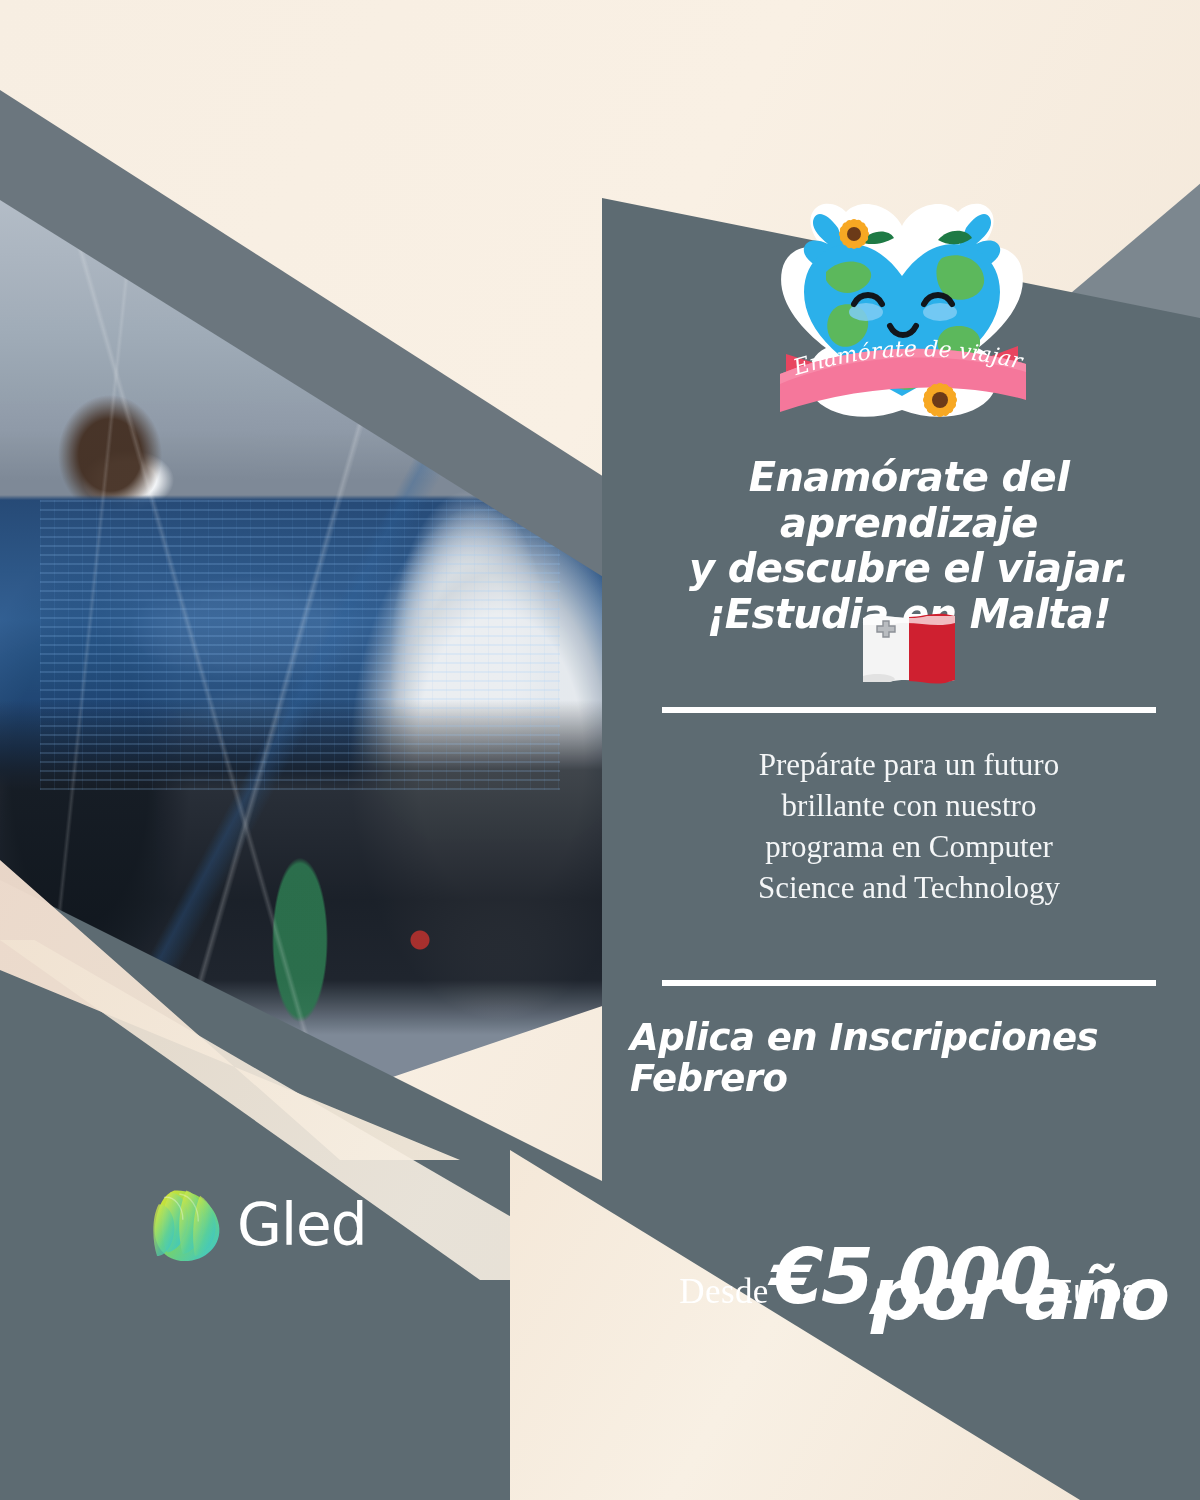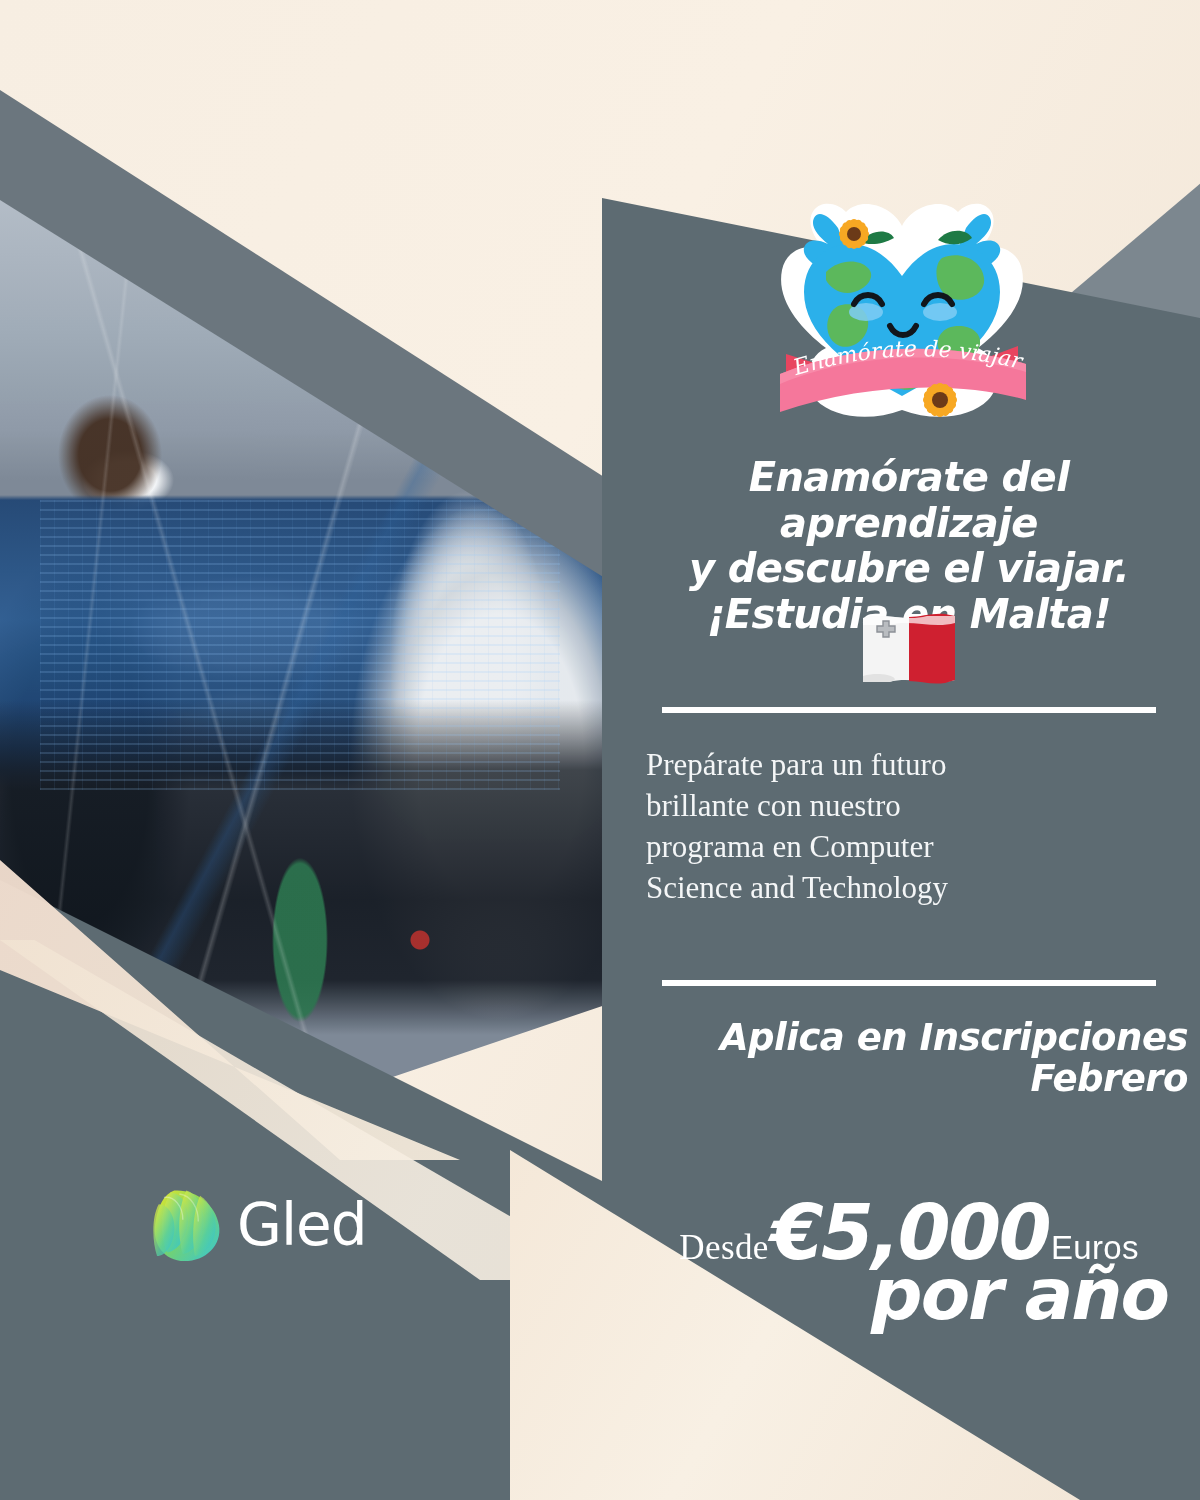--- a/index.html
+++ b/index.html
@@ -157,33 +157,33 @@
   }
   .rule {
     position:absolute; left:52px; width:494px; height:6px;
     background:#ffffff;
   }
   .rule-top { top:707px; }
   .rule-bottom { top:980px; }
 
   .body-serif {
     position:absolute; left:36px; top:745px; width:526px;
-    text-align:left; color:#f4f6f7;
+    text-align:center; color:#f4f6f7;
     font-family:"Liberation Serif", serif;
     font-size:31px; line-height:1.32;
   }
   .cta {
     position:absolute; left:20px; top:1018px; width:558px;
-    text-align:right; color:#ffffff;
+    text-align:left; color:#ffffff;
     font-family:"DejaVu Sans", sans-serif;
     font-weight:700; font-style:italic;
     font-size:37px; line-height:1.1; letter-spacing:-.5px;
   }
   .price-row {
-    position:absolute; left:10px; top:1188px; width:578px;
+    position:absolute; left:10px; top:1232px; width:578px;
     display:flex; align-items:baseline; justify-content:center;
     color:#ffffff; white-space:nowrap;
   }
   .price-desde {
     font-family:"Liberation Serif", serif;
     font-size:35px; letter-spacing:.4px;
   }
   .price-amount {
     font-family:"DejaVu Sans", sans-serif;
     font-weight:700; font-style:italic;

